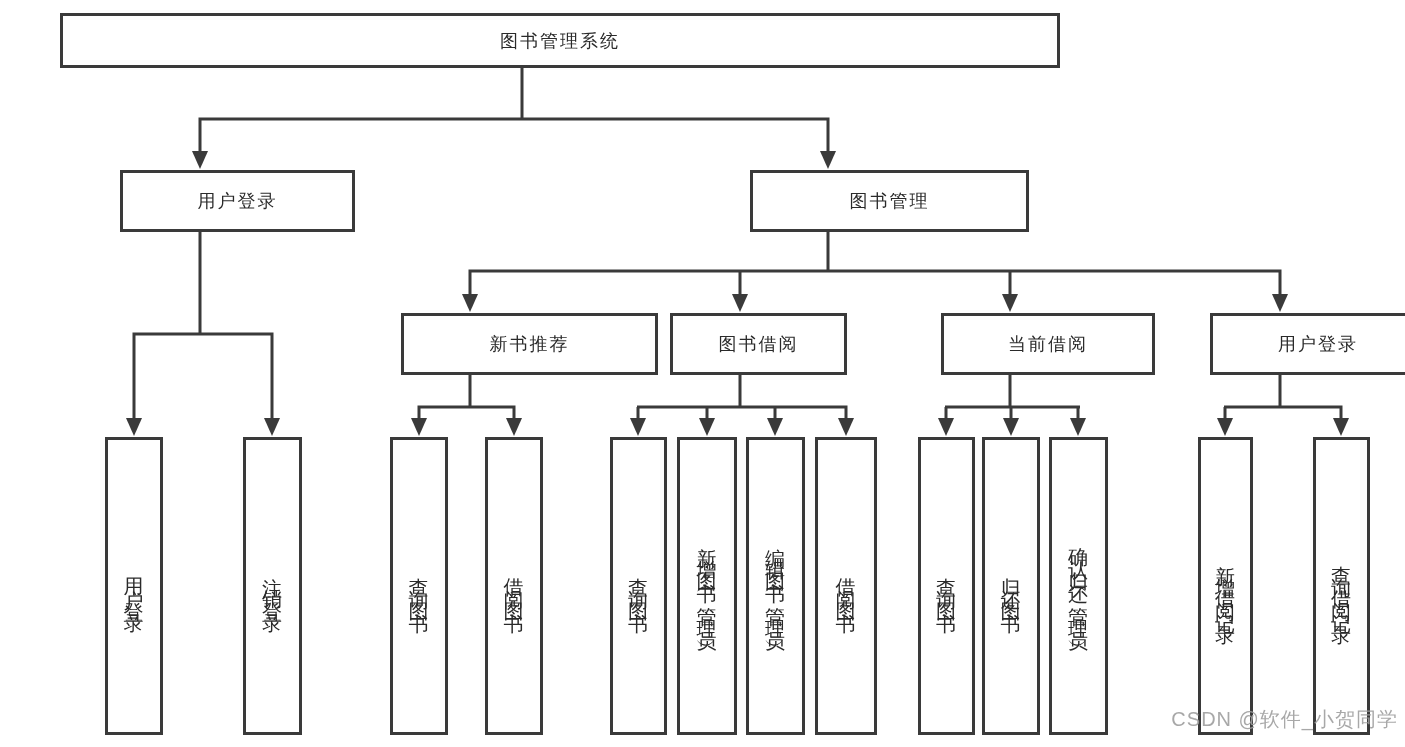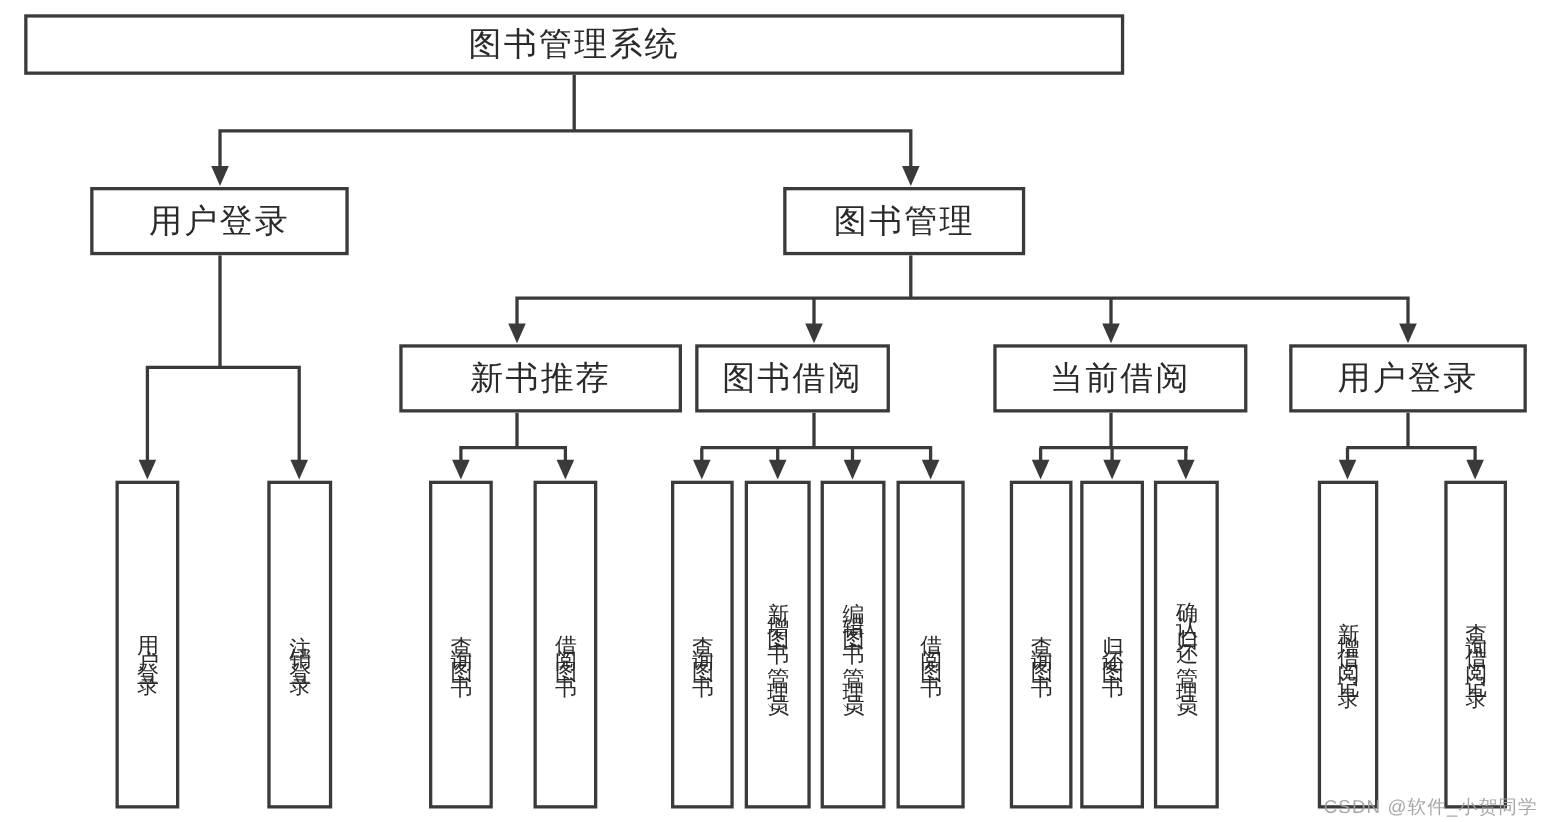--- a/index.html
+++ b/index.html
@@ -26,36 +26,37 @@
     box-sizing: border-box;
     background: #ffffff;
     border: 3px solid #3a3a3a;
     color: #2a2a2a;
     display: flex;
     align-items: center;
     justify-content: center;
     text-align: center;
   }
   .lvl-h {
-    font-size: 30px;
+    font-size: 18px;
     letter-spacing: 2px;
     white-space: nowrap;
+    margin-left: 38px;
   }
   .leaf {
     writing-mode: vertical-rl;
     text-orientation: mixed;
     font-size: 20px;
     letter-spacing: 12px;
     line-height: 1;
   }
   .watermark {
     position: absolute;
     right: 7px;
-    bottom: 2px;
-    font-size: 17px;
+    bottom: 14px;
+    font-size: 20px;
     color: rgba(158, 158, 158, 0.9);
     letter-spacing: 1px;
     white-space: nowrap;
     z-index: 5;
     margin-top: 30px;
   }
 </style>
 </head>
 <body>
 
@@ -115,25 +116,25 @@
       <polygon points="1003,418 1019,418 1011,436"></polygon>
       <polygon points="1070,418 1086,418 1078,436"></polygon>
       <polygon points="1217,418 1233,418 1225,436"></polygon>
       <polygon points="1333,418 1349,418 1341,436"></polygon>
     </g>
   </svg>
 
   <div class="node lvl-h" style="left:22px; top:13px; width:1000px; height:55px;">图书管理系统</div>
 
   <div class="node lvl-h" style="left:82px; top:170px; width:235px; height:62px;">用户登录</div>
-  <div class="node lvl-h" style="left:712px; top:170px; width:220px; height:62px;">图书管理</div>
+  <div class="node lvl-h" style="left:712px; top:170px; width:279px; height:62px;">图书管理</div>
 
   <div class="node lvl-h" style="left:363px; top:313px; width:257px; height:62px;">新书推荐</div>
   <div class="node lvl-h" style="left:632px; top:313px; width:177px; height:62px;font-family:Liberation Serif, serif;">图书借阅</div>
-  <div class="node lvl-h" style="left:903px; top:313px; width:231px; height:62px;">当前借阅</div>
+  <div class="node lvl-h" style="left:903px; top:313px; width:214px; height:62px;">当前借阅</div>
   <div class="node lvl-h" style="left:1172px; top:313px; width:216px; height:62px;">用户登录</div>
 
   <div class="node leaf" style="left:105px; top:437px; width:58px; height:298px;">用户登录</div>
   <div class="node leaf" style="left:243px; top:437px; width:59px; height:298px;">注销登录</div>
 
   <div class="node leaf" style="left:390px; top:437px; width:58px; height:298px;">查询图书</div>
   <div class="node leaf" style="left:485px; top:437px; width:58px; height:298px;">借阅图书</div>
 
   <div class="node leaf" style="left:610px; top:437px; width:57px; height:298px;">查询图书</div>
   <div class="node leaf" style="left:677px; top:437px; width:60px; height:298px;">新增图书（管理员）</div>

